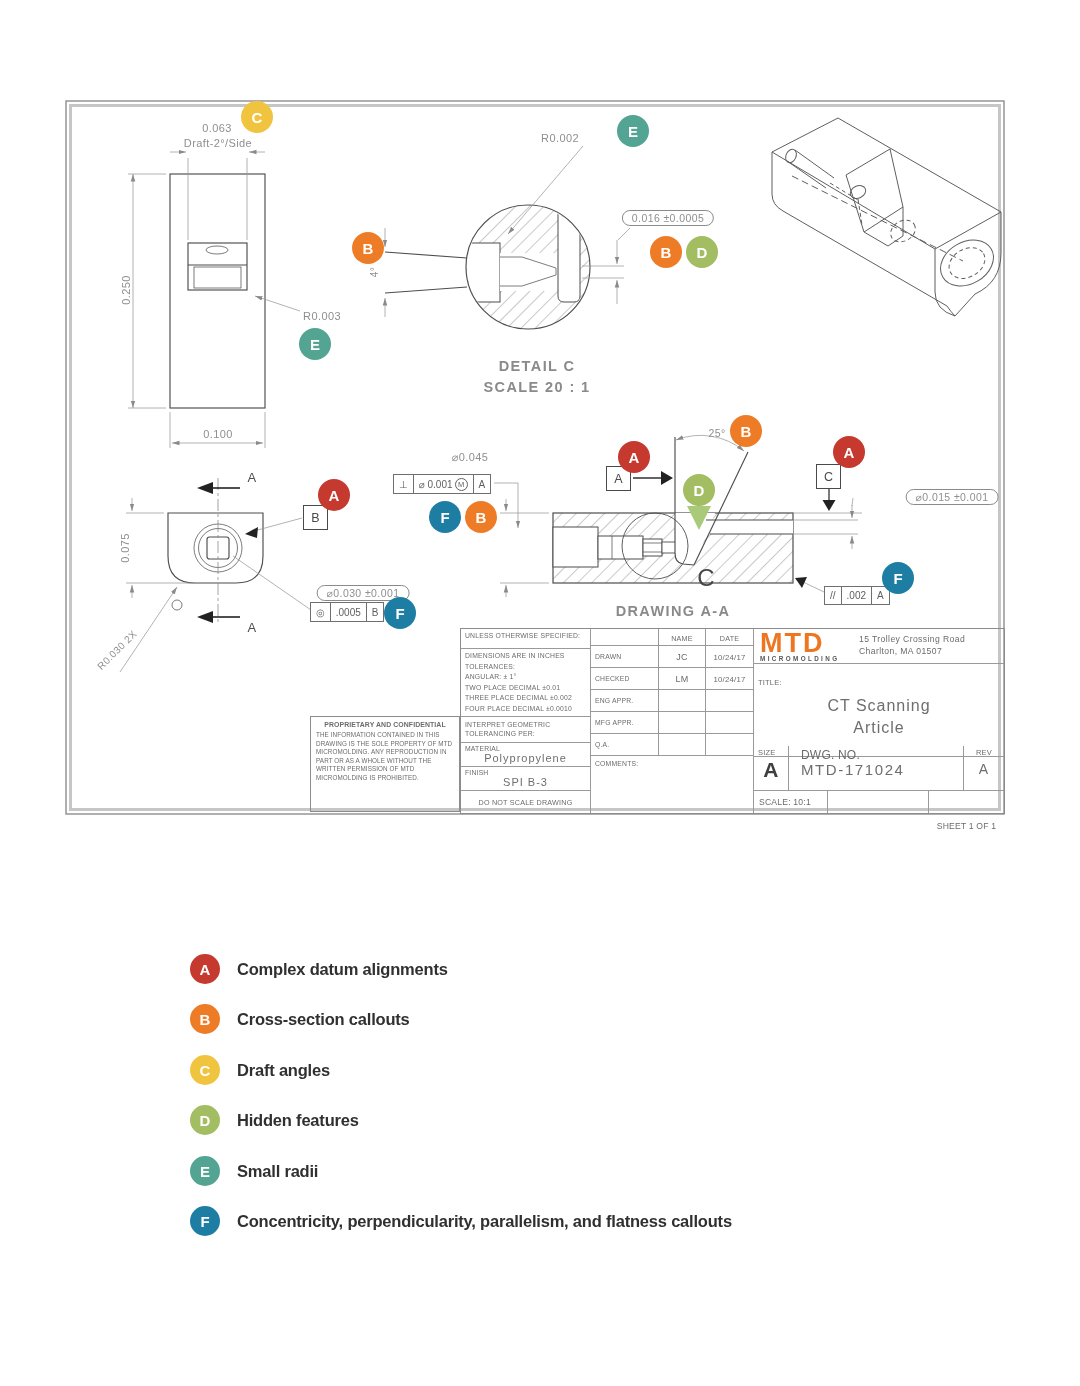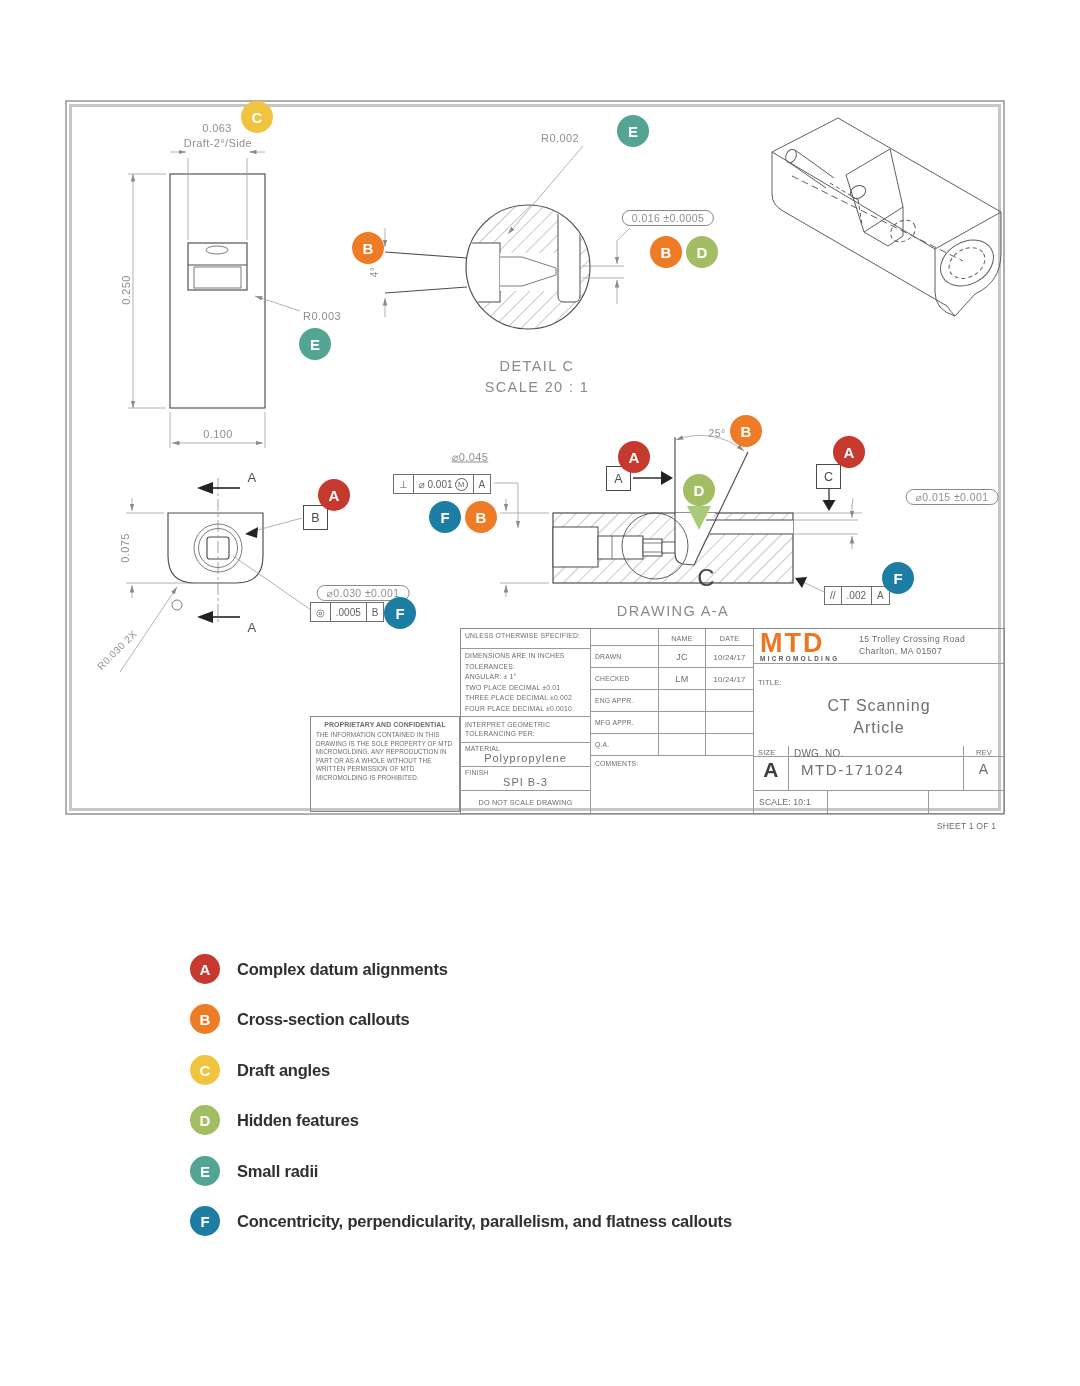--- a/index.html
+++ b/index.html
@@ -8,21 +8,21 @@
   svg.linework{position:absolute;left:0;top:0;}
   .ln{fill:none;stroke:#4d4d4d;stroke-width:1.15;}
   .lnt{fill:none;stroke:#5a5a5a;stroke-width:0.8;}
   .ext{fill:none;stroke:#9a9a9a;stroke-width:0.75;}
   .cl{fill:none;stroke:#8a8a8a;stroke-width:0.8;stroke-dasharray:12 3 3 3;}
   .iso{fill:none;stroke:#5f5f5f;stroke-width:1;}
   .dtx{position:absolute;transform:translate(-50%,-50%);white-space:nowrap;font-size:11px;
        color:#8f8f8f;letter-spacing:0.4px;}
   .dtx.rot90{transform:translate(-50%,-50%) rotate(-90deg);}
   .dtx.rot45{transform:translate(-50%,-50%) rotate(-45deg);}
-  .dtx.big{font-size:14.5px;letter-spacing:1.4px;color:#8a8a8a;}
+  .dtx.big{font-size:14.5px;letter-spacing:1.4px;color:#8a8a8a;font-weight:bold;}
   .dtx.dark{color:#4f4f4f;}
   .dtx.marker{font-size:24px;color:#474747;letter-spacing:0;}
   .stadium{position:absolute;transform:translate(-50%,-50%);border:1px solid #8a8a8a;
        border-radius:10px;background:#fff;padding:1px 9px;font-size:10.5px;color:#8f8f8f;
        white-space:nowrap;letter-spacing:0.4px;}
   .fcf{position:absolute;display:flex;background:#fff;border:1px solid #6f6f6f;color:#5f5f5f;}
   .fcf .cell{display:flex;align-items:center;justify-content:center;padding:1px 5px;
        font-size:10px;border-right:1px solid #6f6f6f;white-space:nowrap;}
   .fcf .cell:last-child{border-right:none;}
   .modcirc{display:inline-flex;width:11px;height:11px;border:1px solid #5f5f5f;border-radius:50%;
@@ -198,21 +198,21 @@
 <span class="dtx" style="left:217px;top:128px;">0.063</span>
 <span class="dtx" style="left:218px;top:143px;">Draft-2°/Side</span>
 <span class="dtx rot90" style="left:126px;top:290px;">0.250</span>
 <span class="dtx" style="left:322px;top:316px;">R0.003</span>
 <span class="dtx" style="left:218px;top:434px;">0.100</span>
 <span class="dtx" style="left:560px;top:138px;">R0.002</span>
 <span class="dtx rot90" style="left:374px;top:272px;font-size:10px;">4°</span>
 <span class="stadium" style="left:668px;top:218px;">0.016 ±0.0005</span>
 <span class="dtx big" style="left:537px;top:366px;">DETAIL C</span>
 <span class="dtx big" style="left:537px;top:387px;">SCALE 20 : 1</span>
-<span class="dtx" style="left:470px;top:457px;text-decoration:underline;">⌀0.045</span>
+<span class="dtx" style="left:470px;top:457px;">⌀0.045</span>
 <span class="dtx" style="left:717px;top:433px;font-size:10.5px;">25°</span>
 <span class="stadium" style="left:952px;top:497px;">⌀0.015 ±0.001</span>
 <span class="dtx big" style="left:673px;top:611px;">DRAWING A-A</span>
 <span class="dtx marker" style="left:706px;top:578px;">C</span>
 <span class="stadium" style="left:363px;top:593px;">⌀0.030 ±0.001</span>
 <span class="dtx rot90" style="left:125px;top:548px;">0.075</span>
 <span class="dtx rot45" style="left:117px;top:650px;font-size:10px;">R0.030 2X</span>
 <span class="dtx dark" style="left:252px;top:477px;font-size:13px;">A</span>
 <span class="dtx dark" style="left:252px;top:627px;font-size:13px;">A</span>
 
@@ -321,21 +321,21 @@
   <div class="cell bb" style="left:293px;top:46px;width:250px;height:82px;">
     <div style="position:absolute;left:4px;top:3px;font-size:7.5px;">TITLE:</div>
     <div class="goth" style="position:absolute;left:0;right:0;top:22px;text-align:center;font-size:16px;">CT Scanning</div>
     <div class="goth" style="position:absolute;left:0;right:0;top:44px;text-align:center;font-size:16px;">Article</div>
   </div>
   <div class="cell br bb" style="left:293px;top:117px;width:35px;height:45px;">
     <div style="position:absolute;left:4px;top:2px;font-size:7.5px;">SIZE</div>
     <div style="position:absolute;left:0;right:0;top:12px;text-align:center;font-size:21px;font-weight:800;color:#3f3f3f;">A</div>
   </div>
   <div class="cell br bb" style="left:328px;top:117px;width:175px;height:45px;">
-    <div style="position:absolute;left:5px;top:2px;font-size:10px;">DWG. NO.</div>
+    <div style="position:absolute;left:12px;top:2px;font-size:12px;">DWG. NO.</div>
     <div class="goth" style="position:absolute;left:12px;top:15px;font-size:15px;letter-spacing:1.6px;">MTD-171024</div>
   </div>
   <div class="cell bb" style="left:503px;top:117px;width:40px;height:45px;">
     <div style="position:absolute;left:0;right:0;top:2px;text-align:center;font-size:7.5px;">REV</div>
     <div class="goth" style="position:absolute;left:0;right:0;top:15px;text-align:center;font-size:14px;">A</div>
   </div>
   <div class="cell br" style="left:293px;top:162px;width:74px;height:22px;padding:6px 0 0 5px;font-size:8.6px;">SCALE: 10:1</div>
   <div class="cell br" style="left:367px;top:162px;width:101px;height:22px;"></div>
   <div class="cell" style="left:468px;top:162px;width:75px;height:22px;padding-top:6px;text-align:center;font-size:8.6px;margin-top:24px;">SHEET 1 OF 1</div>
 </div>

